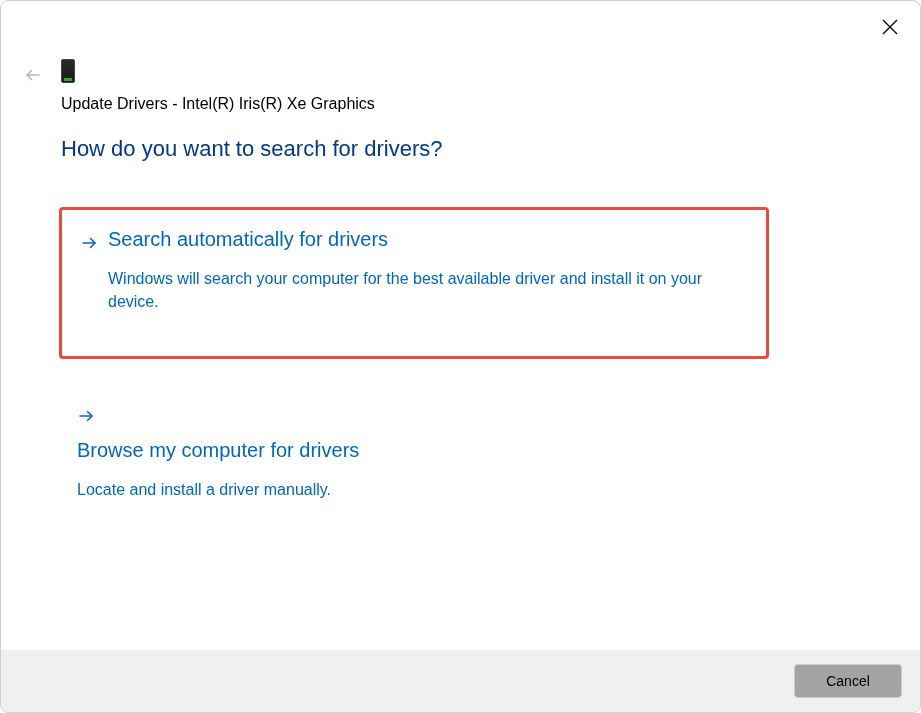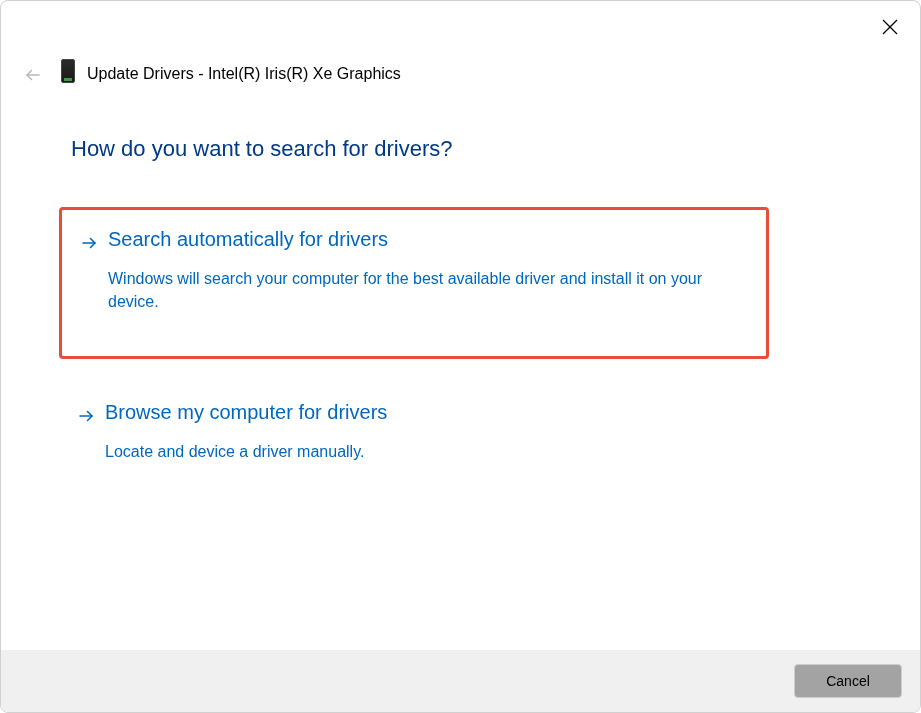--- a/index.html
+++ b/index.html
@@ -24,21 +24,21 @@
       position: absolute;
       top: 60px; left: 18px;
       width: 28px; height: 28px;
       display: flex; align-items: center; justify-content: center;
       color: #b8b8b8;
     }
     .back-btn svg { width: 18px; height: 18px; }
     .title-row {
       position: absolute;
       top: 58px; left: 60px;
-      display: flex; align-items: flex-end; gap: 12px;
+      display: flex; align-items: flex-start; gap: 12px; flex-direction: column;
     }
     .device-icon {
       width: 14px; height: 24px;
       background: linear-gradient(#2a2a2a, #1a1a1a);
       border: 1px solid #444;
       border-radius: 2px;
       position: relative;
     }
     .device-icon::after {
       content: '';
@@ -50,39 +50,39 @@
       font-size: 16px;
       color: #000;
       font-weight: 400;
     }
     .heading {
       position: absolute;
       top: 135px; left: 60px;
       font-size: 22px;
       color: #003a87;
       font-weight: 400;
-      margin-left: 10px;
     }
     .option {
       position: absolute;
       left: 58px;
       width: 710px;
       padding: 18px 18px 24px 18px;
       display: flex;
       gap: 10px;
       cursor: pointer;
     }
     .option.highlighted {
       top: 206px;
       border: 3px solid #e74c3c;
       border-radius: 4px;
       height: 152px;
     }
     .option.second {
       top: 382px;
+      flex-direction: column;
     }
     .opt-arrow {
       flex: 0 0 auto;
       color: #0067c0;
       margin-top: 6px;
     }
     .opt-arrow svg { width: 18px; height: 18px; }
     .opt-body { flex: 1; }
     .opt-title {
       font-size: 20px;
@@ -156,19 +156,19 @@
 
 <div class="option second">
   <div class="opt-arrow">
     <svg viewBox="0 0 24 24" fill="none" stroke="currentColor" stroke-width="2" stroke-linecap="round" stroke-linejoin="round">
       <line x1="4" y1="12" x2="20" y2="12"></line>
         <polyline points="14,6 20,12 14,18"></polyline>
     </svg>
   </div>
   <div class="opt-body">
     <div class="opt-title">Browse my computer for drivers</div>
-    <div class="opt-desc">Locate and device a driver manually.</div>
+    <div class="opt-desc">Locate and install a driver manually.</div>
   </div>
 </div>
 
 <div class="footer">
   <button class="cancel-btn">Cancel</button>
 </div>
 
 </body></html>

